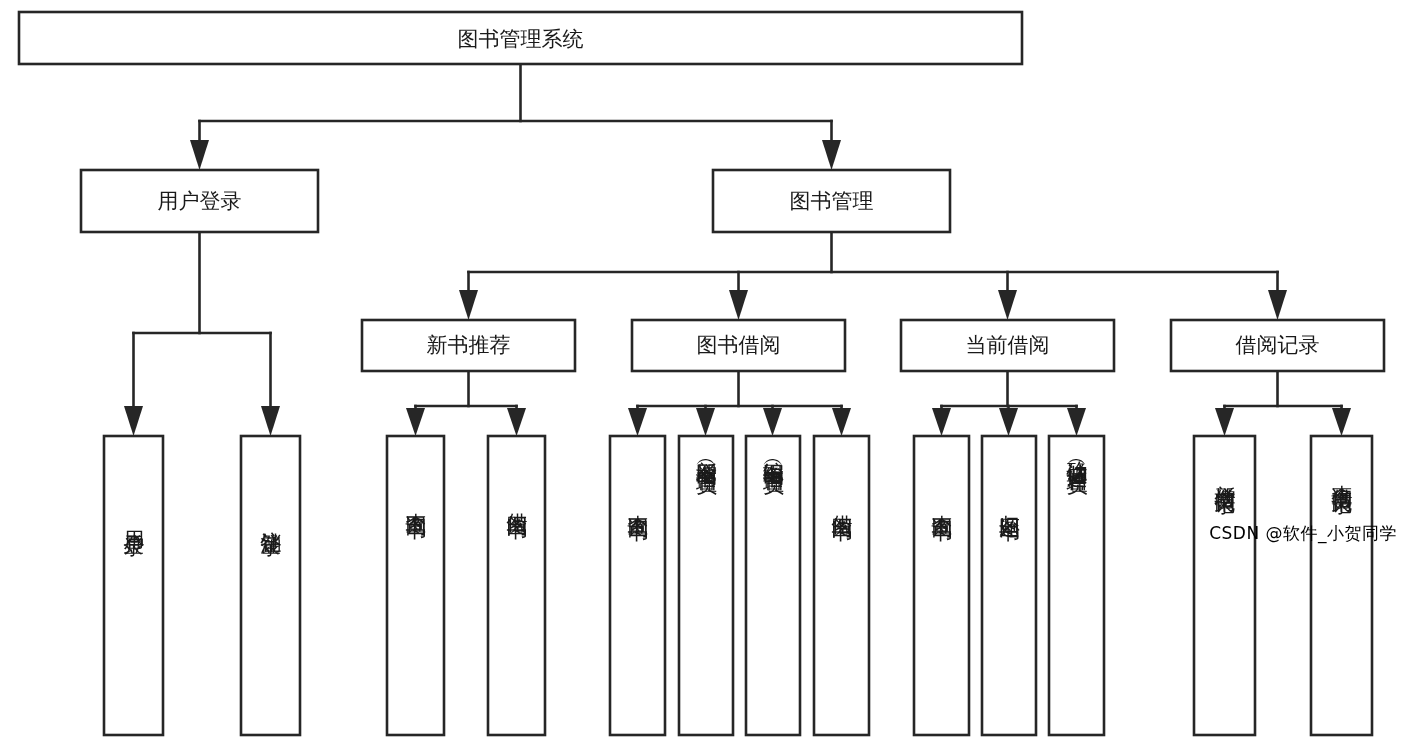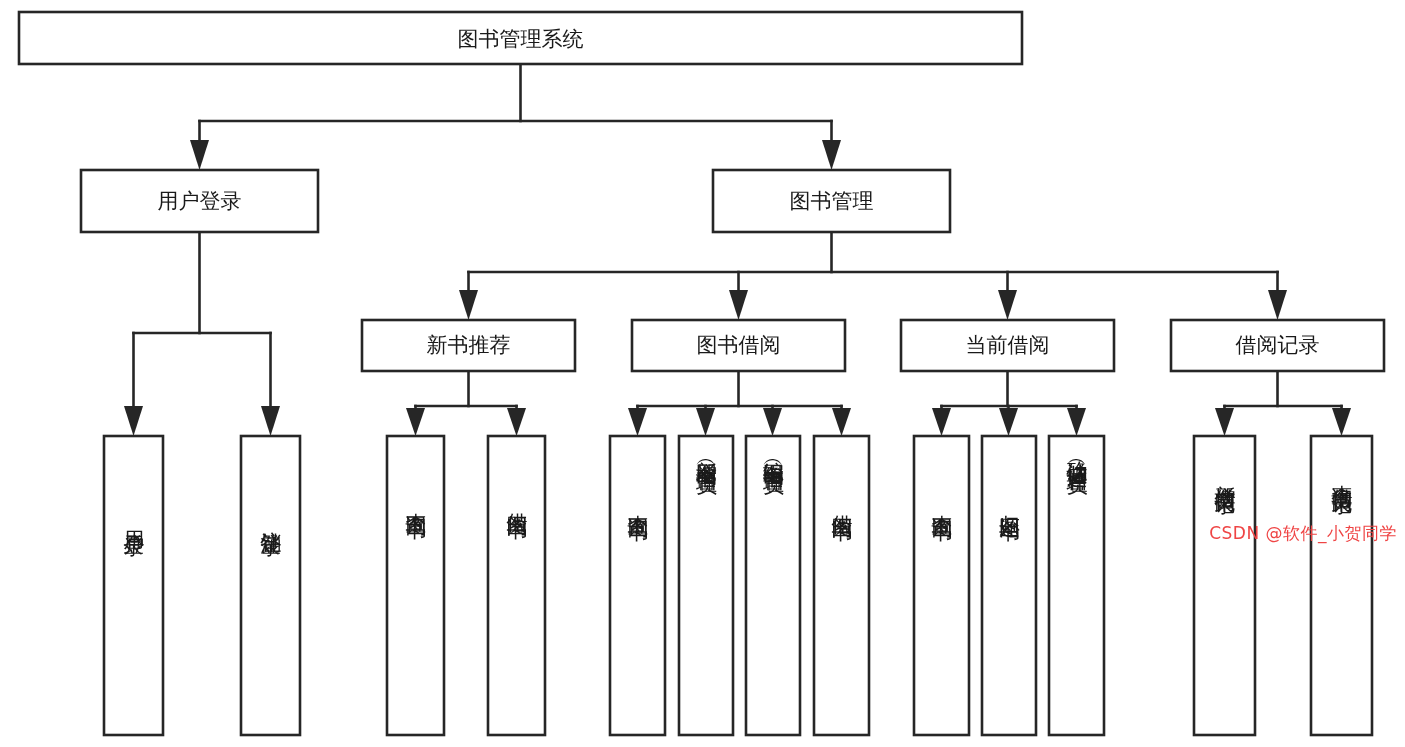--- a/index.html
+++ b/index.html
@@ -66,21 +66,21 @@
     display: flex;
     align-items: flex-start;
     justify-content: center;
   }
   .watermark {
     position: absolute;
     right: 8px;
     bottom: 4px;
     font-family: "DejaVu Sans", "Liberation Sans", sans-serif;
     font-size: 17px;
-    color: #ef4444;
+    color: #000000;
     white-space: nowrap;
     letter-spacing: 0.5px;
   }
 </style>
 </head>
 <body>
 
 <div id="diagram-root">
 
   <svg id="diagram-svg" viewBox="0 0 1405 747">

